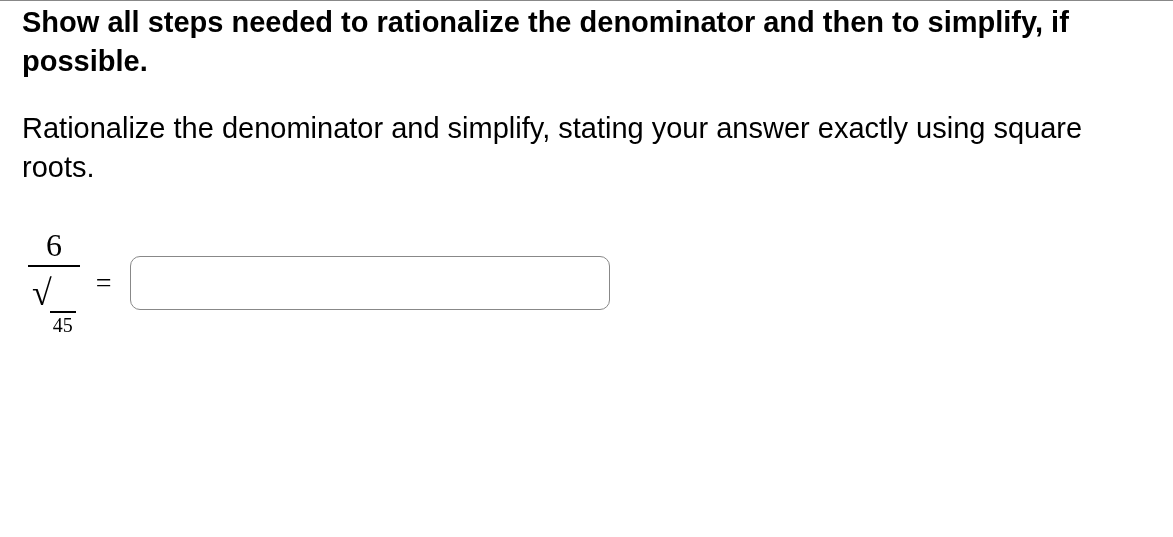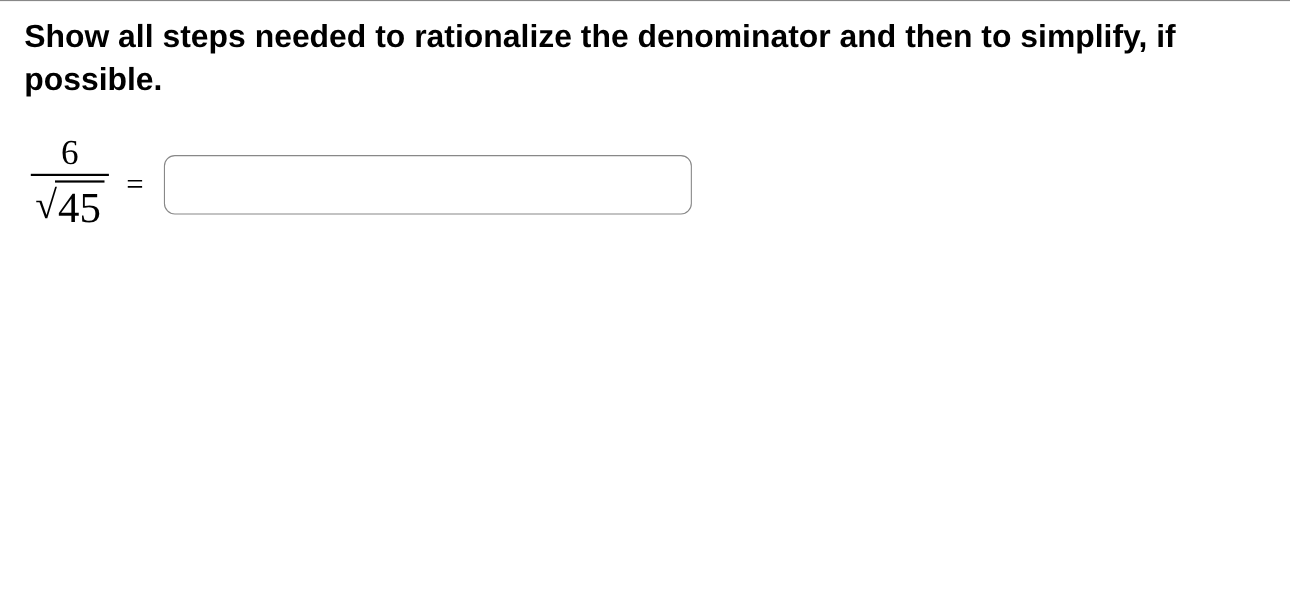--- a/index.html
+++ b/index.html
@@ -9,21 +9,21 @@
     }
     body {
       font-family: 'Trebuchet MS', 'Lucida Sans Unicode', 'Lucida Grande', sans-serif;
       background: #fff;
       padding: 0;
       width: 1173px;
       height: 537px;
       border-top: 1px solid #888;
     }
     .content {
-      padding: 14px 22px;
+      padding: 2px 22px;
     }
     .instruction-bold {
       font-weight: bold;
       font-size: 29px;
       line-height: 1.35;
       color: #000;
       margin-bottom: 28px;
     }
     .instruction-normal {
       font-weight: normal;
@@ -65,23 +65,24 @@
     }
     .radical-sign {
       font-size: 36px;
       line-height: 1;
       position: relative;
       top: 4px;
     }
     .radicand {
       border-top: 2px solid #000;
       padding: 0 3px;
-      font-size: 39px;
+      font-size: 20px;
       line-height: 1.25;
       margin-left: -2px;
+      margin-top: 40px;
     }
     .equals {
       font-family: 'Times New Roman', serif;
       font-size: 28px;
       margin: 0 18px 0 16px;
     }
     .answer-input {
       width: 480px;
       height: 54px;
       border: 1.5px solid #888;
@@ -117,20 +118,21 @@
       cursor: pointer;
     }
   </style>
 </head>
 <body>
 
 <div class="content">
 
   <p class="instruction-bold">Show all steps needed to rationalize the denominator and then to simplify, if possible.</p>
 
+  <p class="instruction-normal">Rationalize the denominator and simplify, stating your answer exactly using square roots.</p>
 
   <div class="equation-row">
     <span class="fraction">
       <span class="num">6</span>
       <span class="bar"></span>
       <span class="den">
         <span class="sqrt-wrap">
           <span class="radical-sign">√</span>
           <span class="radicand">45</span>
         </span>

